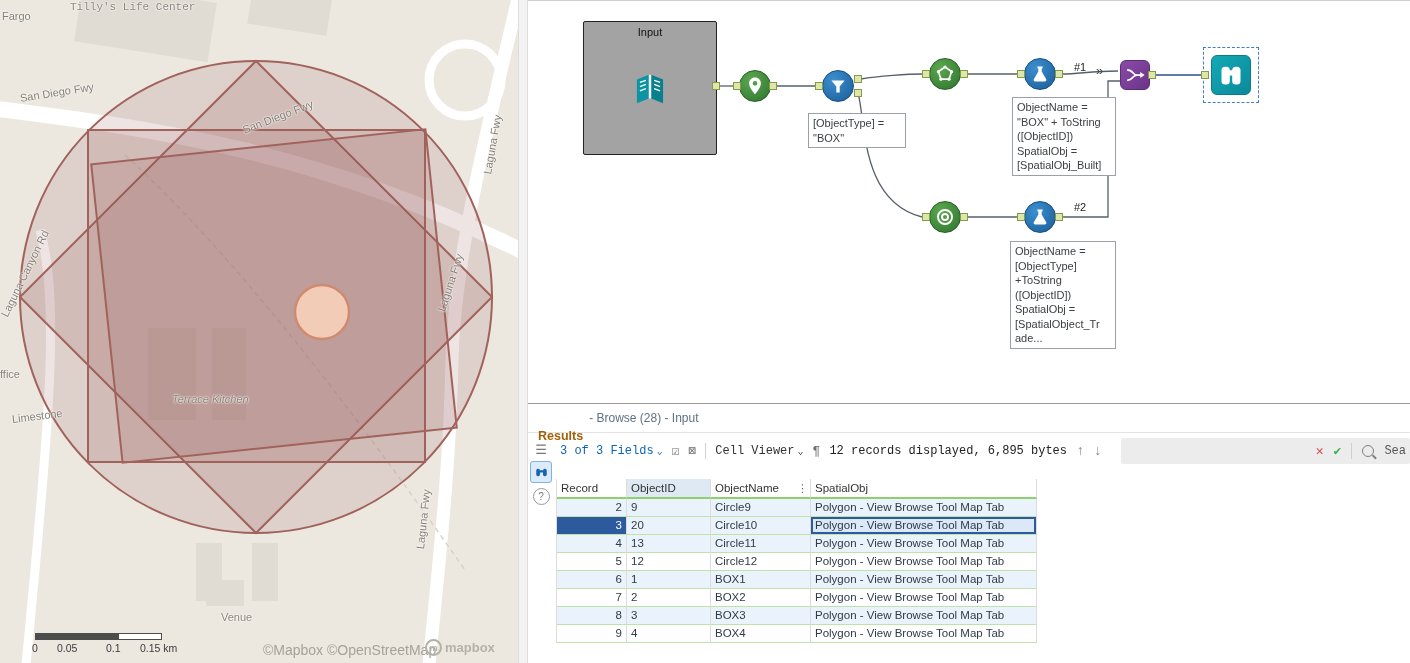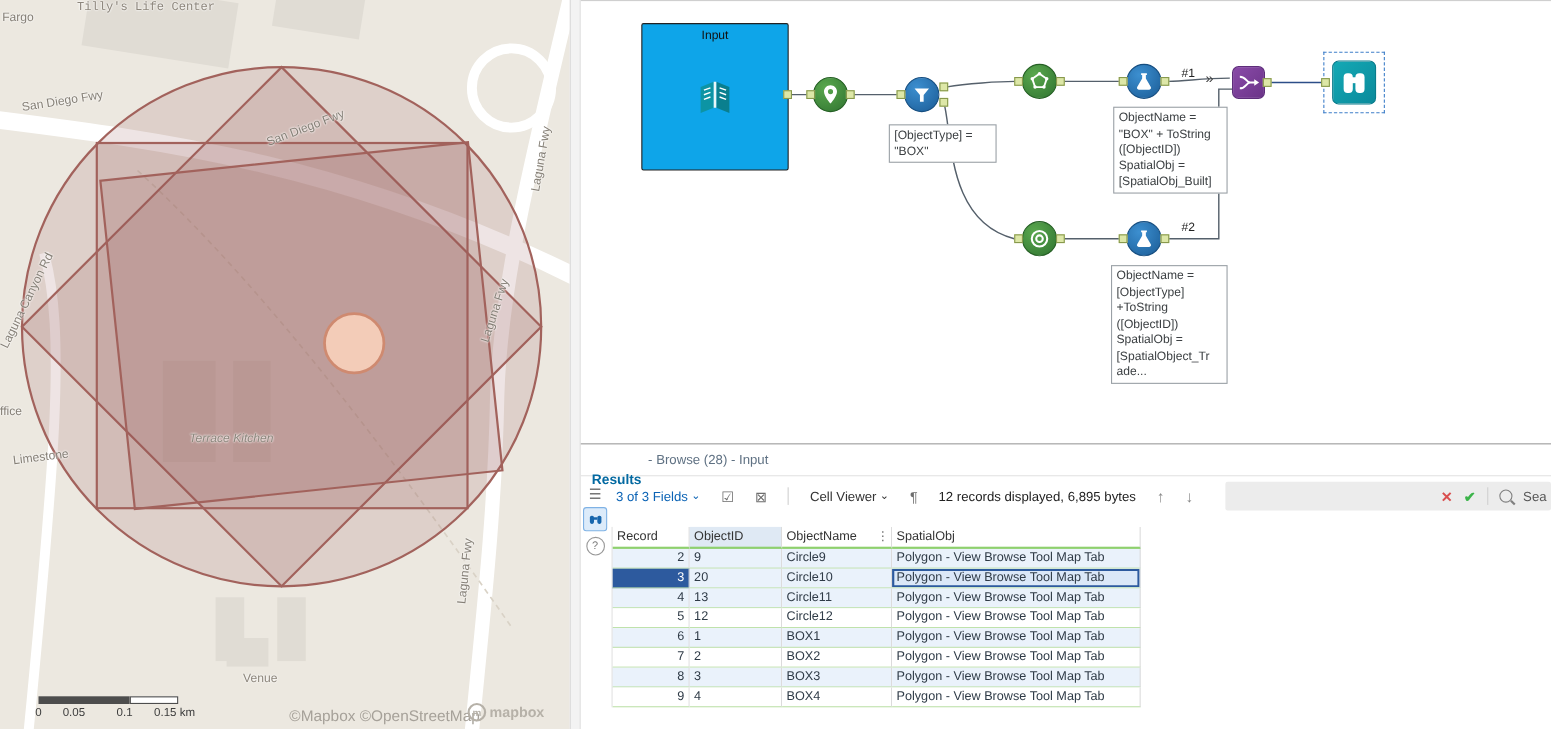--- a/index.html
+++ b/index.html
@@ -18,47 +18,47 @@
   .attr{position:absolute;left:263px;top:642px;font-size:14px;color:#a6a199;}
   .mblogo{position:absolute;left:425px;top:639px;display:flex;align-items:center;gap:3px;color:#b6b1a8;font-weight:bold;font-size:13px;}
   .mbcirc{width:13px;height:13px;border-radius:50%;border:2px solid #b6b1a8;display:inline-flex;align-items:center;justify-content:center;font-size:9px;font-weight:bold;color:#b6b1a8;}
 
   
   .splitter{position:absolute;left:518px;top:0;width:10px;height:663px;background:#f3f3f3;border-left:1px solid #dcdcdc;border-right:1px solid #dcdcdc;box-sizing:border-box;}
 
   
   .canvas{position:absolute;left:528px;top:0;width:882px;height:403px;background:#fff;border-top:1px solid #cfcfcf;box-sizing:border-box;overflow:hidden;}
   .wires{position:absolute;left:0;top:0;}
-  .input-box{position:absolute;left:55px;top:20px;width:132px;height:132px;border:1px solid #222;border-radius:2px;background:#0ea5e9;}
+  .input-box{position:absolute;left:55px;top:20px;width:132px;height:132px;border:1px solid #222;border-radius:2px;background:#a3a3a3;}
   .input-box .lbl{position:absolute;top:4px;left:0;width:100%;text-align:center;font-size:11px;color:#111;}
   .input-box .big-icon{position:absolute;left:50%;top:52%;transform:translate(-50%,-50%);}
   .tool{position:absolute;width:32px;height:32px;border-radius:50%;box-sizing:border-box;}
   .tool.green{background:radial-gradient(circle at 35% 30%,#5aa84e,#2f7330);border:1px solid #266025;}
   .tool.blue{background:radial-gradient(circle at 35% 30%,#3c8fd0,#1b5c96);border:1px solid #164e80;}
   .tool svg{position:absolute;left:0;top:0;}
   .union-tile{position:absolute;left:592px;top:59px;width:30px;height:30px;border-radius:6px;background:linear-gradient(135deg,#8a4aa8,#6b3488);border:1px solid #5d2d7a;box-sizing:border-box;}
   .browse-tile{position:absolute;left:683px;top:54px;width:40px;height:40px;border-radius:6px;background:linear-gradient(135deg,#14a9b5,#0b8a9b);border:1px solid #0a7c8c;box-sizing:border-box;}
   .sel-rect{position:absolute;left:675px;top:46px;width:56px;height:56px;border:1.6px dashed #3f7fc9;box-sizing:border-box;}
   .an{position:absolute;width:8px;height:8px;background:#dde7a7;border:1px solid #88994d;box-sizing:border-box;}
   .anno{position:absolute;background:#fff;border:1px solid #9aa0a6;font-size:11px;line-height:1.32;color:#3c4043;padding:2px 4px;white-space:pre-line;}
   .conn-lab{position:absolute;font-size:11px;color:#222;}
   .wireless{position:absolute;font-size:13px;color:#444;line-height:1;}
 
   
   .results{position:absolute;left:528px;top:403px;width:882px;height:260px;background:#fff;border-top:1px solid #9b9b9b;box-sizing:border-box;}
   .rhead{height:28px;display:flex;align-items:center;gap:6px;padding-left:10px;border-bottom:1px solid #e3e3e3;}
-  .rtitle{font-size:12.5px;font-weight:bold;color:#0369a1;margin-top:35px;}
+  .rtitle{font-size:12.5px;font-weight:bold;color:#a16207;margin-top:35px;}
   .rsub{font-size:12px;color:#5f7183;}
   .rbody{display:flex;}
   .strip{width:26px;display:flex;flex-direction:column;align-items:center;padding-top:10px;gap:5px;}
   .st-ic{font-size:13px;color:#777;cursor:pointer;line-height:1;}
   .st-binoc{width:20px;height:20px;background:#dcebfa;border:1px solid #7fb2e5;border-radius:3px;display:flex;align-items:center;justify-content:center;}
   .st-q{width:15px;height:15px;border:1px solid #999;border-radius:50%;color:#777;font-size:10px;display:flex;align-items:center;justify-content:center;}
   .rmain{flex:1;min-width:0;}
-  .toolbar{height:36px;display:flex;align-items:center;gap:19px;padding-left:6px;font-size:12px;color:#333;}
+  .toolbar{height:36px;display:flex;align-items:center;gap:9px;padding-left:6px;font-size:12px;color:#333;font-family:Liberation Mono, monospace;}
   .tb-fields{color:#0b63b5;display:flex;align-items:center;gap:3px;cursor:pointer;white-space:nowrap;}
   .chev{font-size:10px;color:inherit;}
   .tb-ic{color:#6e6e6e;font-size:13px;line-height:1;cursor:pointer;}
   .tb-ic.arr{font-size:14px;color:#888;}
   .vdiv{width:1px;height:16px;background:#d0d0d0;}
   .tb-cell{display:flex;align-items:center;gap:3px;color:#333;cursor:pointer;white-space:nowrap;}
   .tb-records{color:#222;white-space:nowrap;}
   .tb-search{flex:1;height:26px;background:#ececec;border-radius:2px;margin-left:10px;display:flex;align-items:center;justify-content:flex-end;gap:10px;padding-right:4px;overflow:hidden;min-width:60px;}
   .x-btn{color:#d94f4f;font-weight:bold;font-size:13px;cursor:pointer;}
   .ok-btn{color:#3cb44a;font-weight:bold;font-size:13px;cursor:pointer;}

